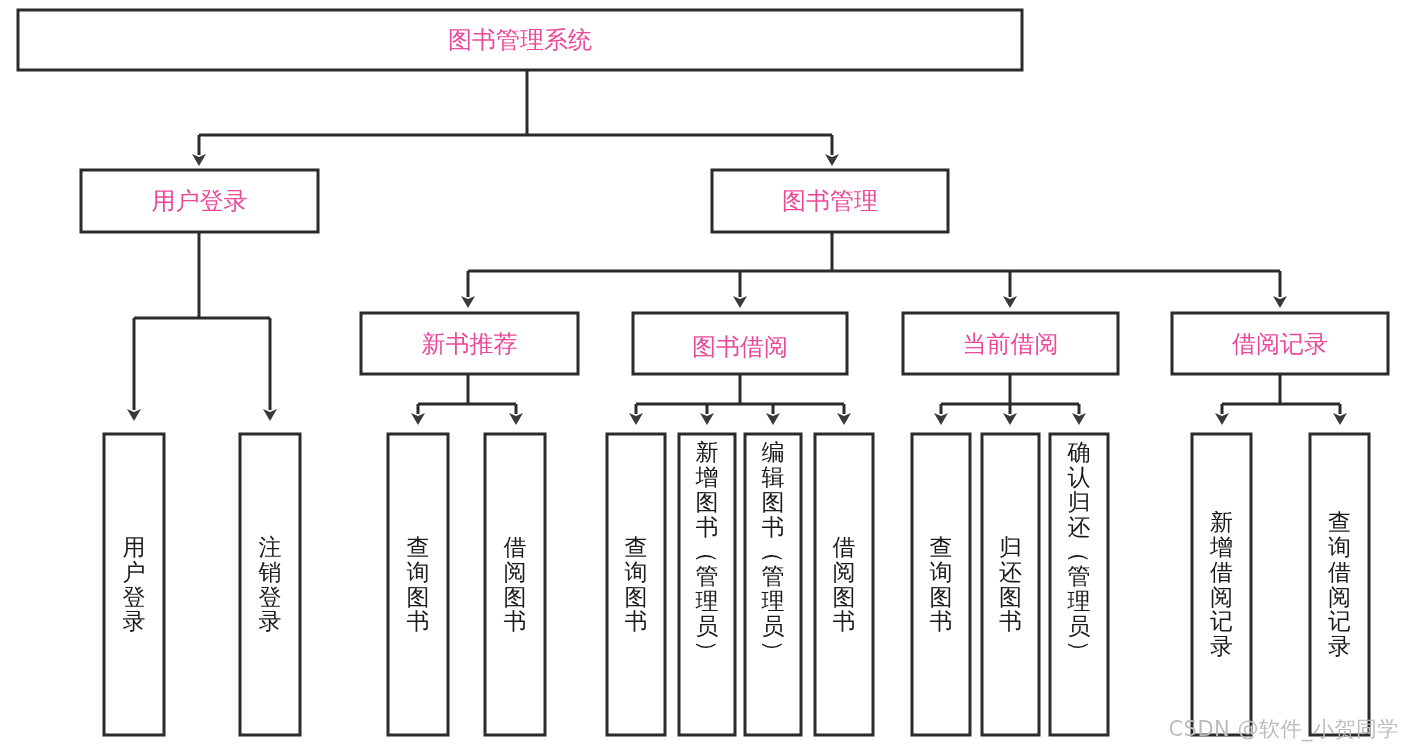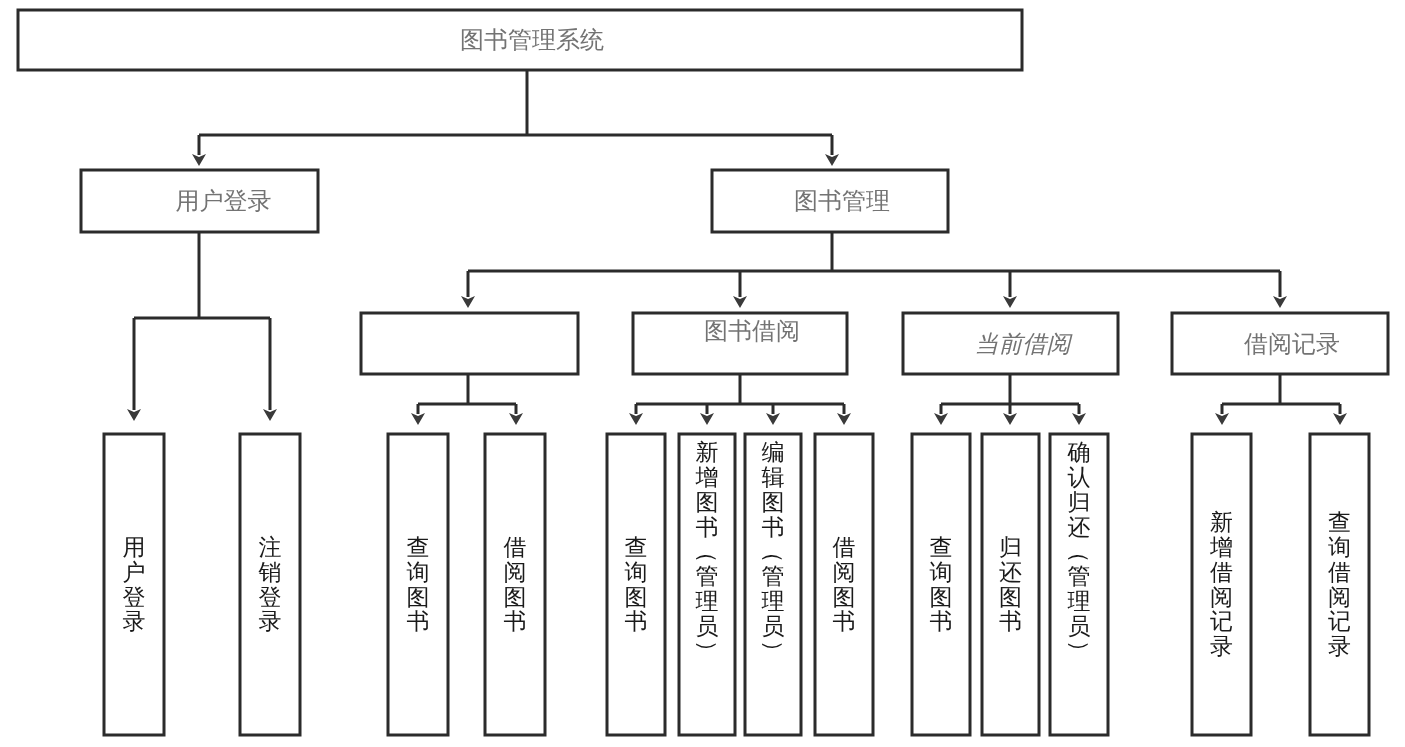--- a/index.html
+++ b/index.html
@@ -62,24 +62,23 @@
     display: block;
     transform: rotate(90deg);
   }
   .hlabel {
     position: absolute;
     display: flex;
     align-items: center;
     justify-content: center;
     font-family: "DejaVu Sans", "Liberation Sans", sans-serif;
     font-size: 24px;
-    color: #737373;
+    color: #ec4899;
     pointer-events: none;
     white-space: nowrap;
-    padding-left: 12px;
   }
   .wm {
     position: absolute;
     right: 6px;
     bottom: 4px;
     font-family: "DejaVu Sans", "Liberation Sans", sans-serif;
     font-size: 21px;
     color: #bcbcbc;
     letter-spacing: 0.5px;
     pointer-events: none;
@@ -178,31 +177,34 @@
     <rect class="node-box" x="1050" y="434" width="58" height="301"></rect>
 
     <rect class="node-box" x="1192" y="434" width="59" height="301"></rect>
     <rect class="node-box" x="1310" y="434" width="59" height="301"></rect>
   </svg>
 
   <div class="hlabel" style="left:18px; top:10px; width:1004px; height:60px;">
     <span>图书管理系统</span>
   </div>
 
-  <div class="hlabel" style="left:81px; top:170px; width:237px; height:62px;margin-left:12px;">
+  <div class="hlabel" style="left:81px; top:170px; width:237px; height:62px;">
     <span>用户登录</span>
   </div>
   <div class="hlabel" style="left:712px; top:170px; width:236px; height:62px;border-radius:30px;">
     <span>图书管理</span>
   </div>
 
-  <div class="hlabel" style="left:633px; top:300px; width:214px; height:61px;">
+  <div class="hlabel" style="left:361px; top:313px; width:217px; height:61px;">
+    <span>新书推荐</span>
+  </div>
+  <div class="hlabel" style="left:633px; top:316px; width:214px; height:61px;">
     <span>图书借阅</span>
   </div>
-  <div class="hlabel" style="left:903px; top:313px; width:215px; height:61px;font-style:italic;">
+  <div class="hlabel" style="left:903px; top:313px; width:215px; height:61px;">
     <span>当前借阅</span>
   </div>
   <div class="hlabel" style="left:1172px; top:313px; width:216px; height:61px;border-radius:29px;">
     <span>借阅记录</span>
   </div>
 
   <div class="vlabel" style="left:104px; top:434px; width:60px; height:301px;">
       <span>用</span>
       <span>户</span>
       <span>登</span>
@@ -297,13 +299,14 @@
     </div>
   <div class="vlabel" style="left:1310px; top:434px; width:59px; height:301px;">
       <span>查</span>
       <span>询</span>
       <span>借</span>
       <span>阅</span>
       <span>记</span>
       <span>录</span>
     </div>
 
+  <div class="wm">CSDN @软件_小贺同学</div>
 </div>
 
 </body></html>

